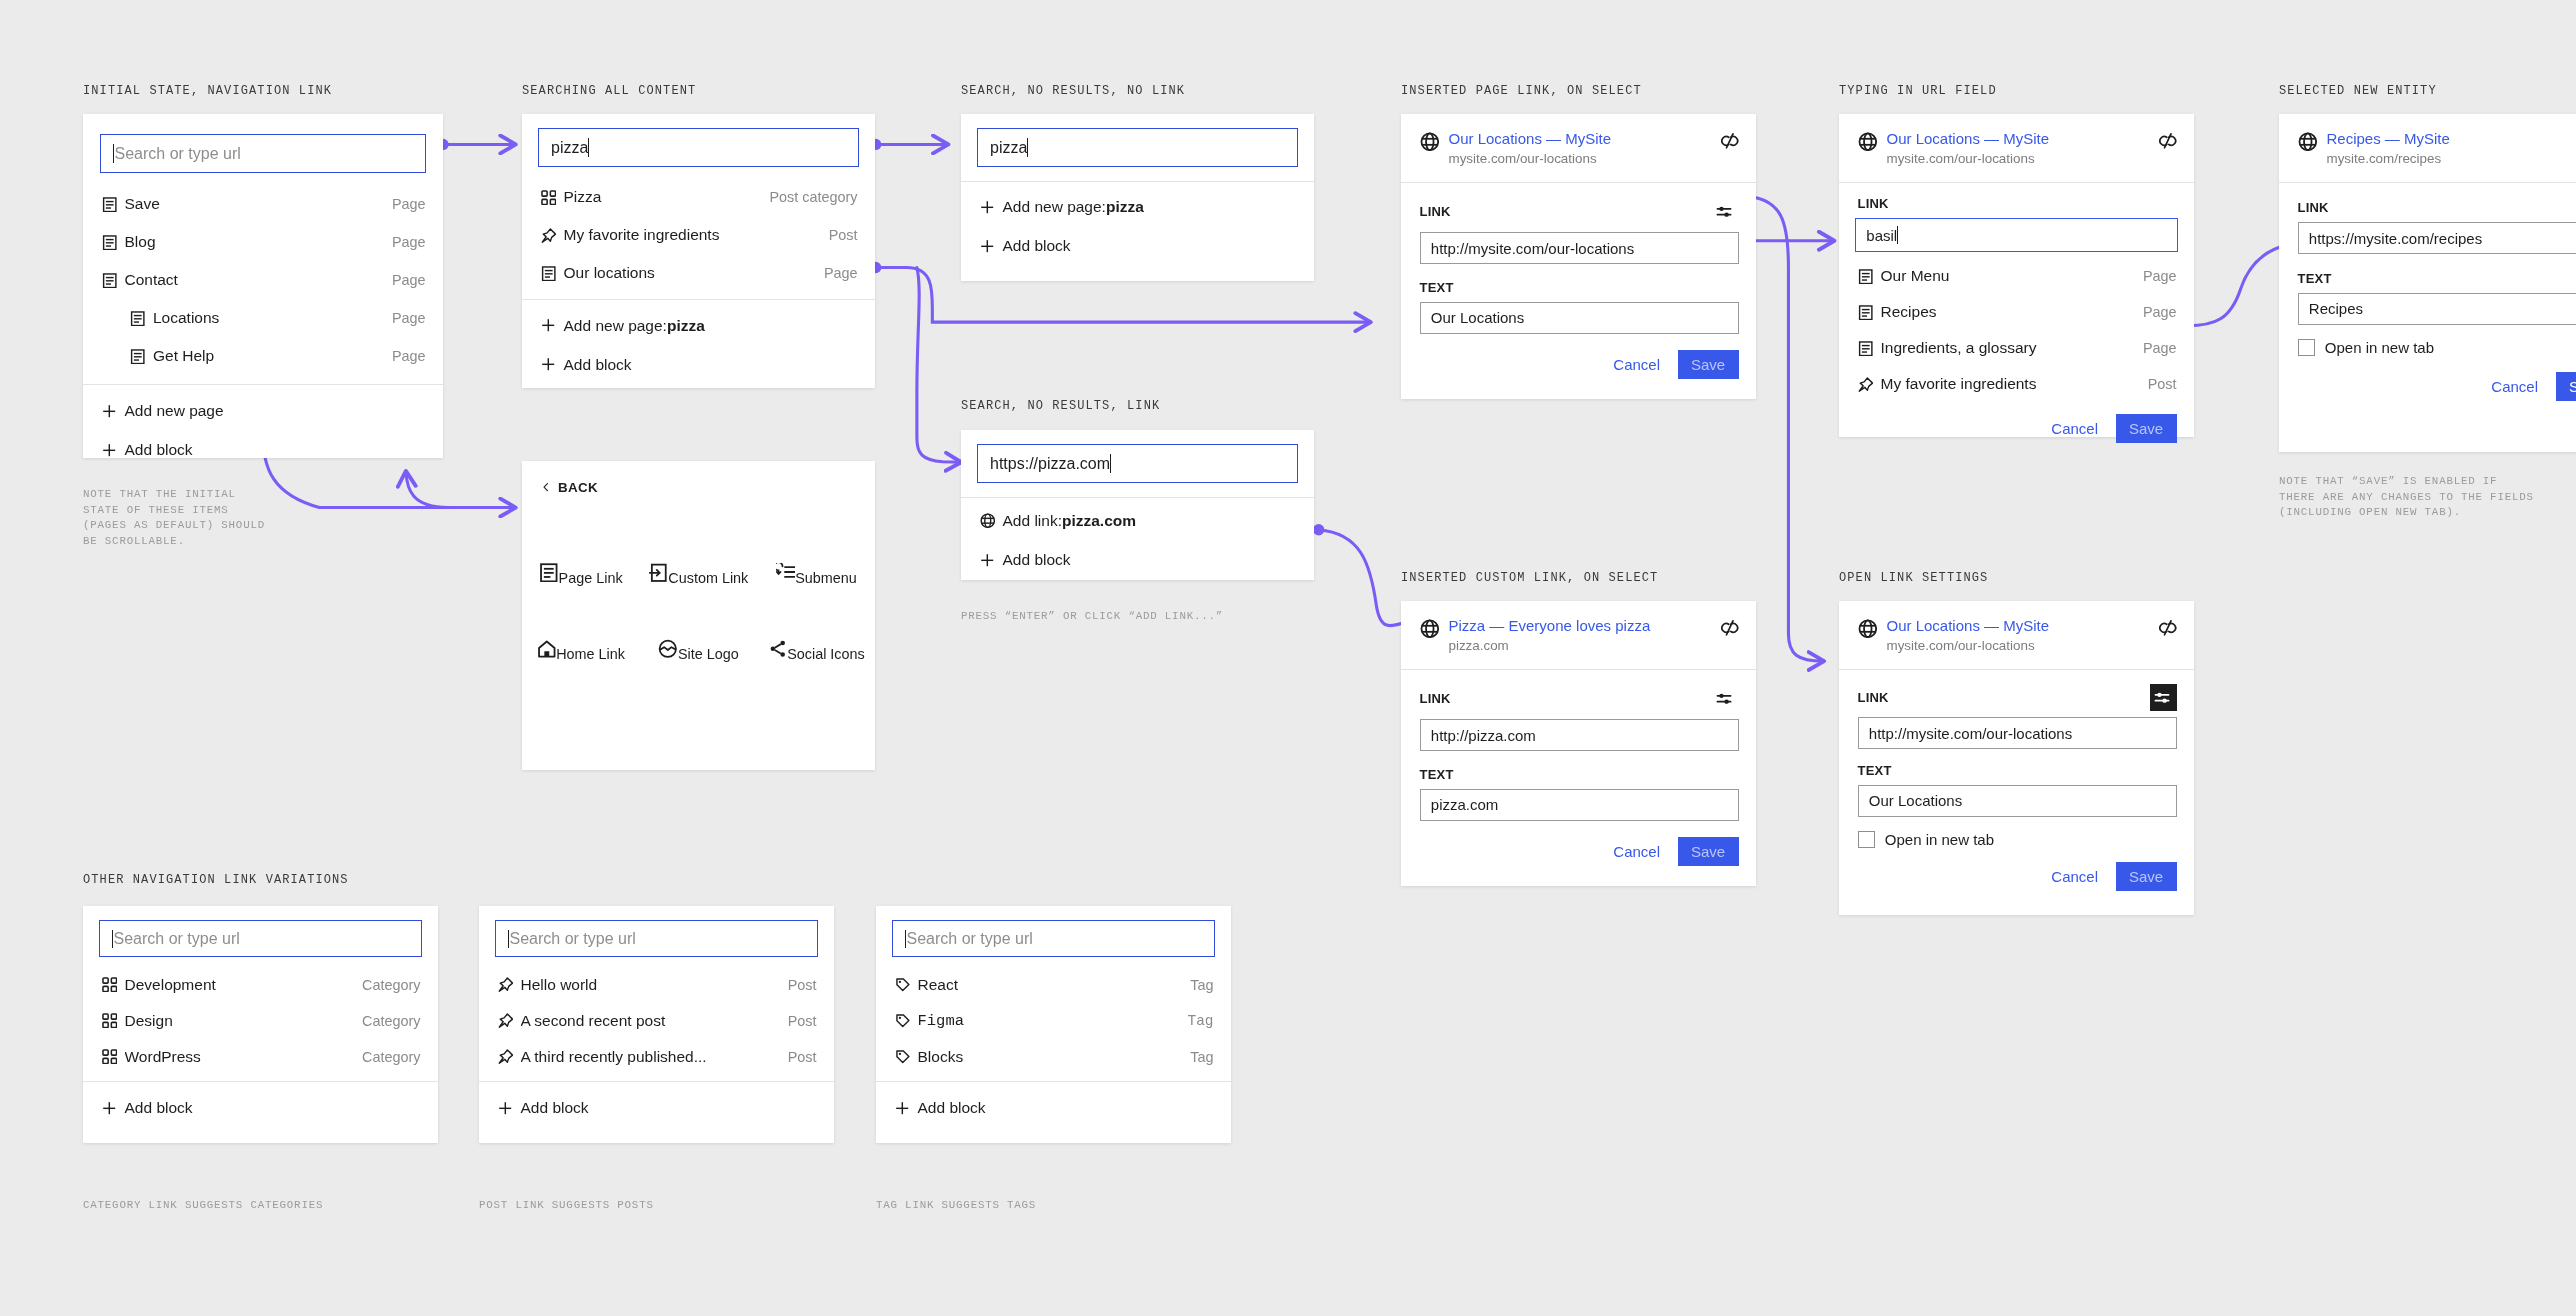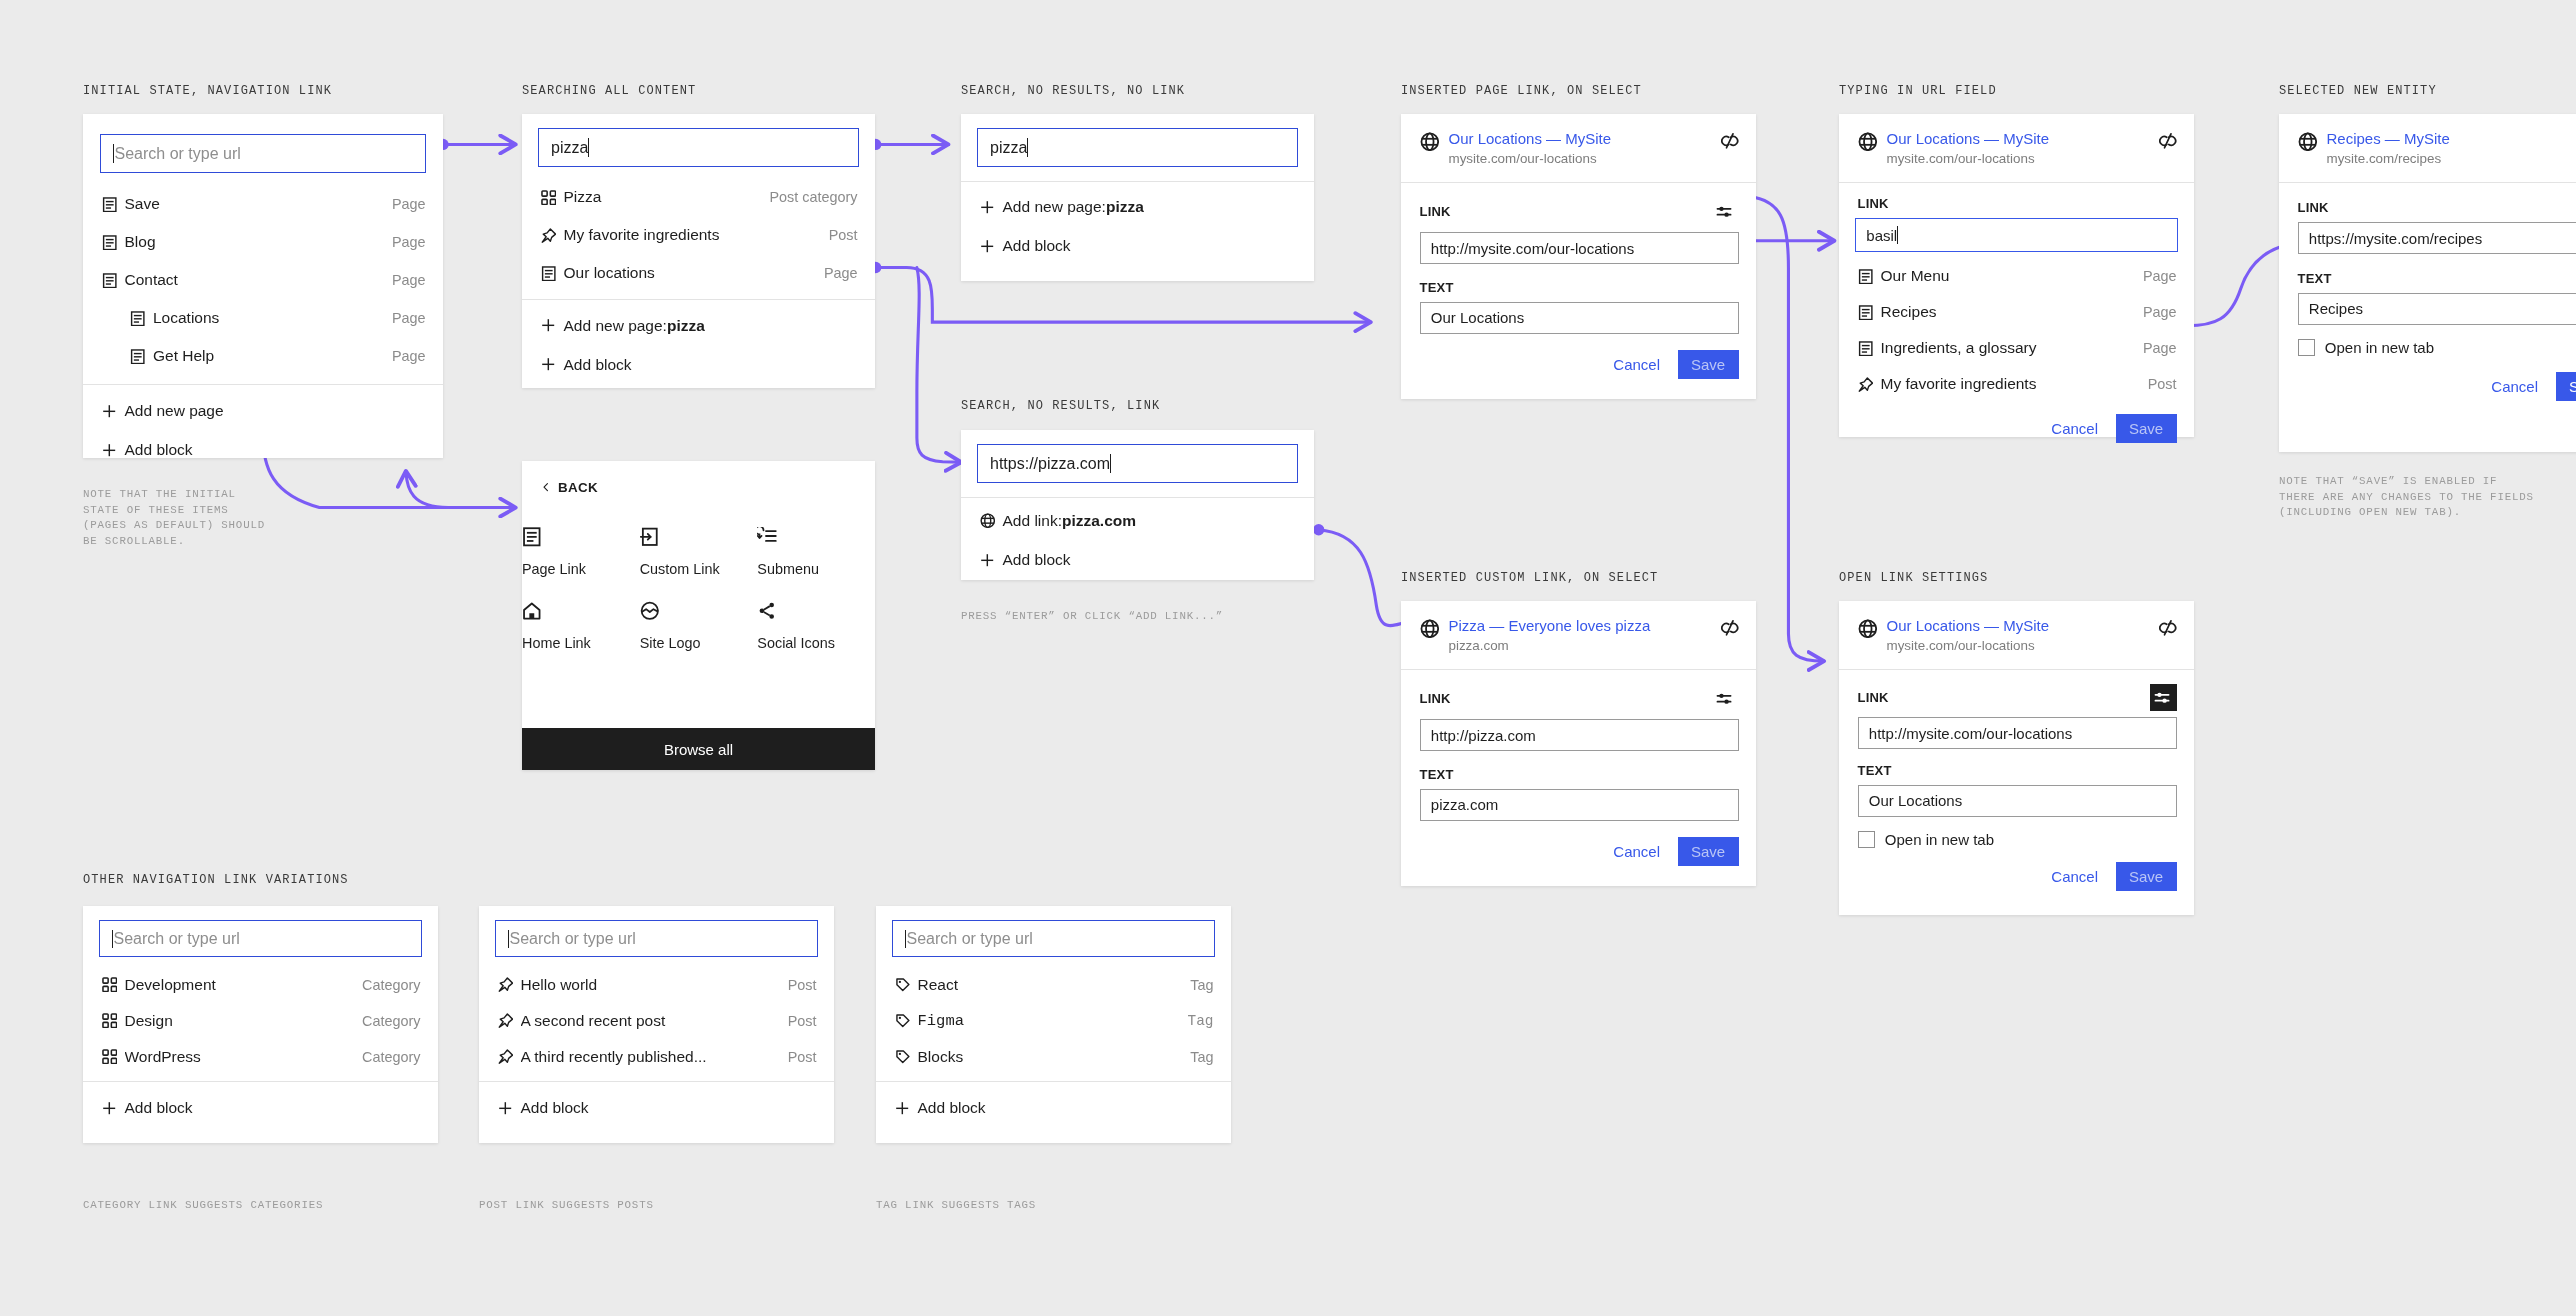--- a/index.html
+++ b/index.html
@@ -101,21 +101,21 @@
     height:29px;padding:0 13.4px;box-sizing:border-box;
   }
   .btn-save.disabled{color:#b9c5f6;}
   .checkrow{display:flex;align-items:center;}
   .cbox{width:17px;height:17px;border:1px solid #8e8e8e;background:#fff;box-sizing:border-box;}
   .cbox-lbl{font-size:15px;color:#1e1e1e;margin-left:10.3px;}
 
   
   .backrow{display:flex;align-items:center;font-size:13.4px;font-weight:bold;letter-spacing:0.3px;color:#1e1e1e;}
   .grid6{display:grid;grid-template-columns:1fr 1fr 1fr;}
-  .gcell{display:flex;flex-direction:column;align-items:flex-start;justify-content:center;}
+  .gcell{display:flex;flex-direction:row;align-items:flex-end;justify-content:center;}
   .gcell .gi{height:27px;display:flex;align-items:center;}
   .gcell .gl{margin-top:10.3px;font-size:14.4px;color:#1e1e1e;}
   .browseall{
     background:#1e1e1e;color:#fff;font-size:15px;
     display:flex;align-items:center;justify-content:center;
   }
   .settings-btn{width:27px;height:27px;display:flex;align-items:center;justify-content:center;box-sizing:border-box;}
   .settings-btn.active{background:#1e1e1e;}
 </style>
 </head>
@@ -498,23 +498,20 @@
       <div class="gcell" style="height:76px;">
         <span class="gi">
             <svg width="19.6" height="19.6" viewBox="0 0 24 24">
               <use href="#i-share"></use>
             </svg>
           </span>
         <span class="gl">Social Icons</span>
       </div>
     </div>
 
-    <div class="browseall" style="position:absolute;left:0;bottom:0;width:100%;height:42px;">
-      <span>Browse all</span>
-    </div>
   </div>
 
   <div class="caption" style="left:1401px;top:84px;">INSERTED PAGE LINK, ON SELECT</div>
 
   <div class="panel" style="left:1401px;top:114px;width:355px;height:285px;">
     <div class="lphead">
       <span class="gico"><svg width="19.6" height="19.6" viewBox="0 0 24 24">
             <use href="#i-globe"></use>
           </svg></span>
       <span class="txt">

